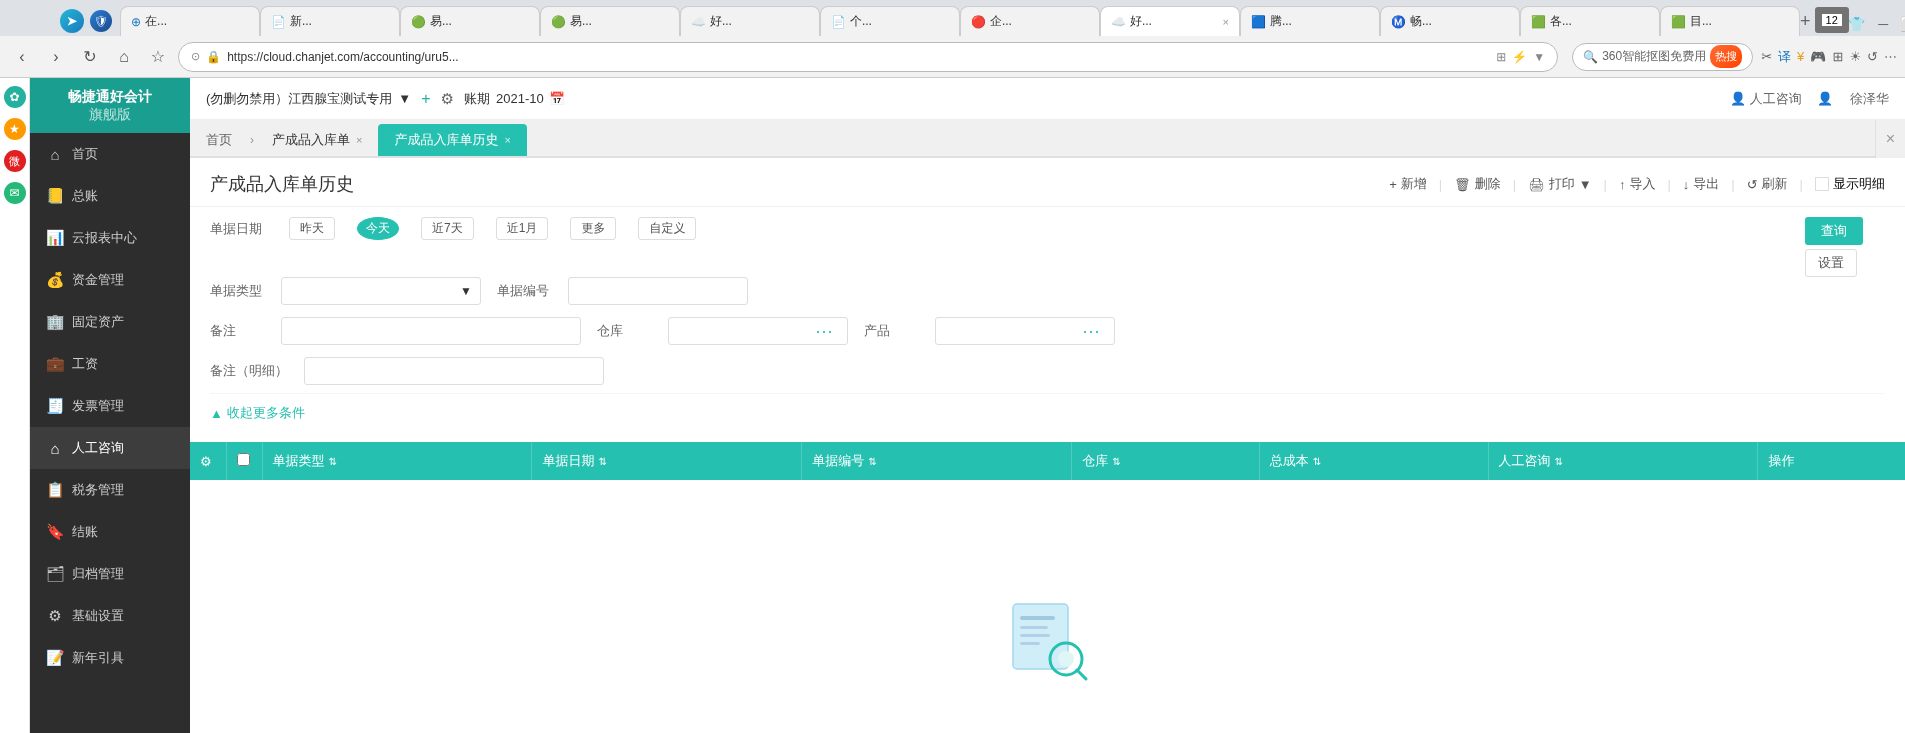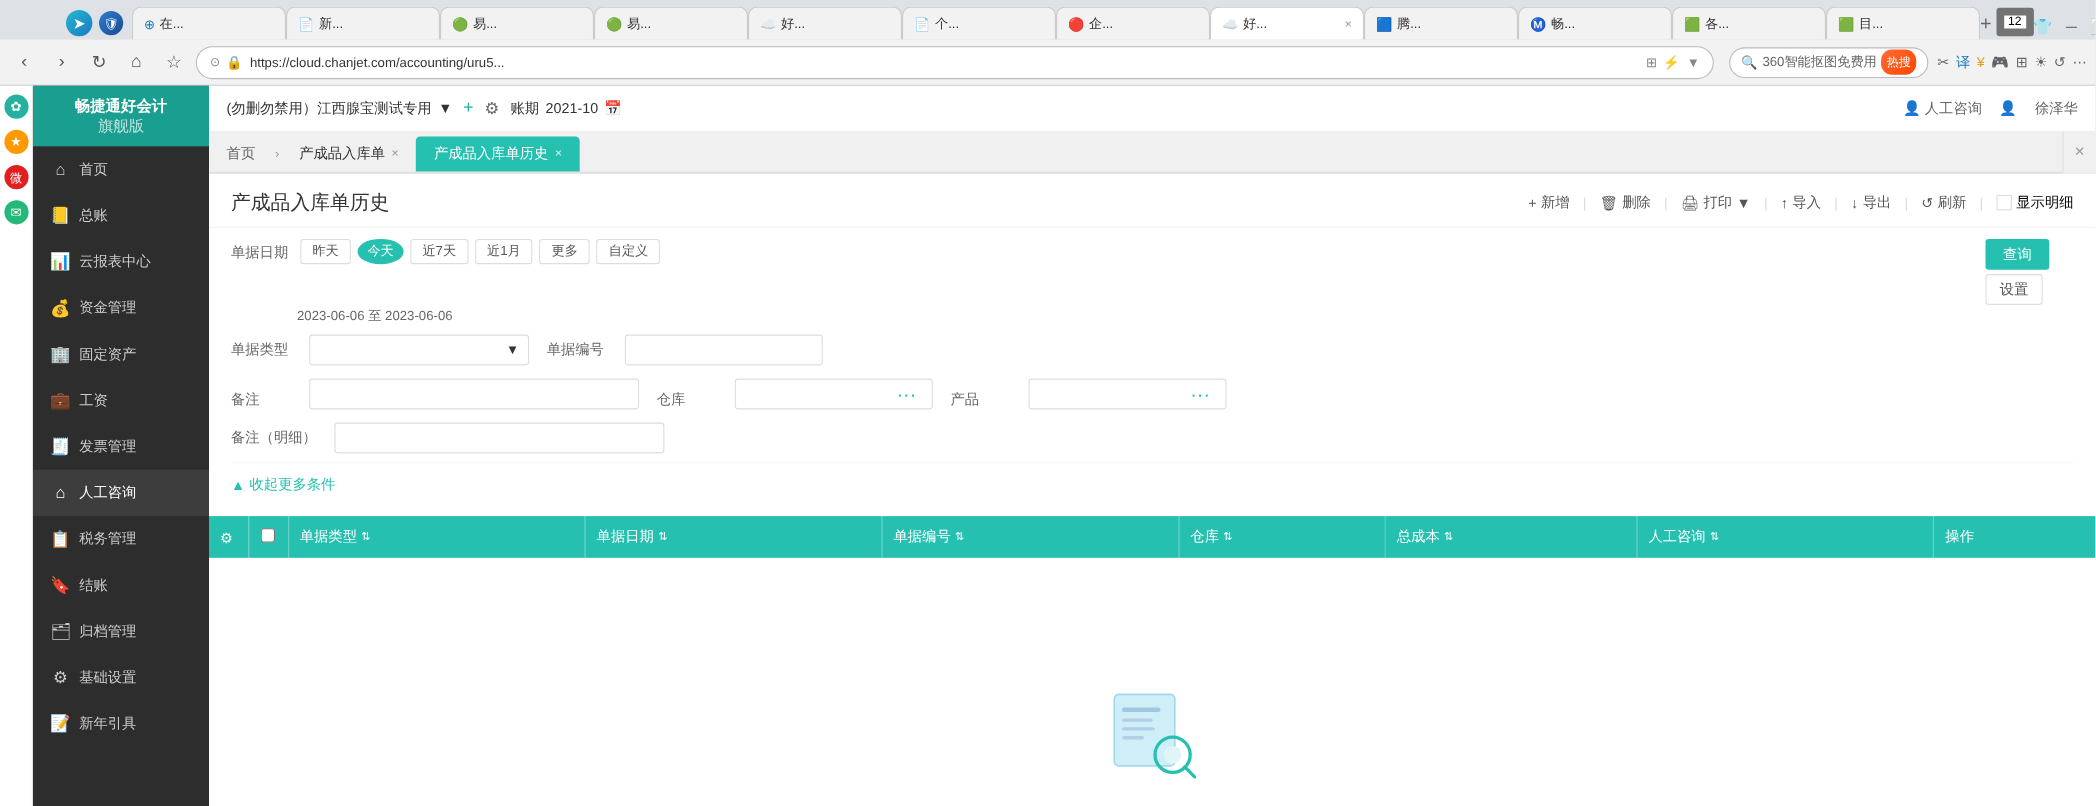--- a/index.html
+++ b/index.html
@@ -58,21 +58,21 @@
     .page-header { padding: 14px 20px 10px; display: flex; align-items: center; justify-content: space-between; }
     .page-title { font-size: 18px; color: #333; font-weight: normal; }
     .toolbar { display: flex; align-items: center; gap: 12px; }
     .toolbar-btn { display: flex; align-items: center; gap: 4px; color: #555; font-size: 13px; cursor: pointer; }
     .toolbar-separator { color: #ddd; }
 
     
     .filter-area { padding: 10px 20px; border-top: 1px solid #f0f0f0; }
     .filter-label { color: #666; font-size: 13px; min-width: 55px; }
     .date-filter { display: flex; align-items: center; gap: 6px; flex-wrap: wrap; }
-    .date-btn { padding: 2px 10px; border: 1px solid #ddd; border-radius: 3px; font-size: 12px; color: #555; cursor: pointer; background: #fff; }
+    .date-btn { padding: 2px 10px; border: 1px solid #ddd; border-radius: 3px; font-size: 12px; color: #555; cursor: pointer; background: #fff; margin-left: 16px; }
     .date-btn.active { background: #25c0b0; color: #fff; border-color: #25c0b0; border-radius: 50%; padding: 2px 8px; }
     .filter-select { min-width: 180px; height: 28px; border: 1px solid #ddd; border-radius: 3px; padding: 0 8px; font-size: 12px; color: #333; background: #fff; display: flex; align-items: center; justify-content: space-between; cursor: pointer; }
     .filter-input { min-width: 180px; height: 28px; border: 1px solid #ddd; border-radius: 3px; padding: 0 8px; font-size: 12px; color: #333; background: #fff; outline: none; }
     .filter-input-wide { flex: 1; max-width: 300px; height: 28px; border: 1px solid #ddd; border-radius: 3px; padding: 0 8px; font-size: 12px; background: #fff; outline: none; }
     .collapse-btn { display: flex; align-items: center; gap: 4px; color: #25c0b0; font-size: 13px; cursor: pointer; margin: 0 auto; padding: 6px 0; }
 
     
     .query-btn { background: #25c0b0; color: #fff; border: none; padding: 5px 16px; border-radius: 3px; font-size: 13px; cursor: pointer; }
     .settings-btn { background: #fff; color: #555; border: 1px solid #ddd; padding: 4px 12px; border-radius: 3px; font-size: 13px; cursor: pointer; }
 
@@ -383,35 +383,32 @@
                 <button class="date-btn">自定义</button>
               </div>
             </div>
 
             <div style="display:flex;flex-direction:column;gap:4px;min-width:80px;align-items:flex-start;">
               <button class="query-btn">查询</button>
               <button class="settings-btn">设置</button>
             </div>
           </div>
 
-          <div style="margin-left:60px;margin-top:2px;margin-bottom:8px;">
-            <span style="color:#666;font-size:12px;">2023-06-06 至 2023-06-06</span>
-          </div>
 
           <div style="display:flex;align-items:center;gap:16px;margin-bottom:12px;">
             <span class="filter-label">单据类型</span>
             <div class="filter-select" style="min-width:200px;">
               <span></span>
               <span>▼</span>
             </div>
             <span class="filter-label">单据编号</span>
             <input class="filter-input" type="text" style="">
           </div>
 
-          <div style="display:flex;align-items:flex-end;gap:16px;margin-bottom:12px;">
+          <div style="display:flex;align-items:center;gap:16px;margin-bottom:12px;">
             <span class="filter-label">备注</span>
             <input class="filter-input-wide" type="text" style="">
             <span class="filter-label">仓库</span>
             <div class="filter-select">
               <span></span>
               <span class="dot-menu">···</span>
             </div>
             <span class="filter-label">产品</span>
             <div class="filter-select">
               <span></span>

